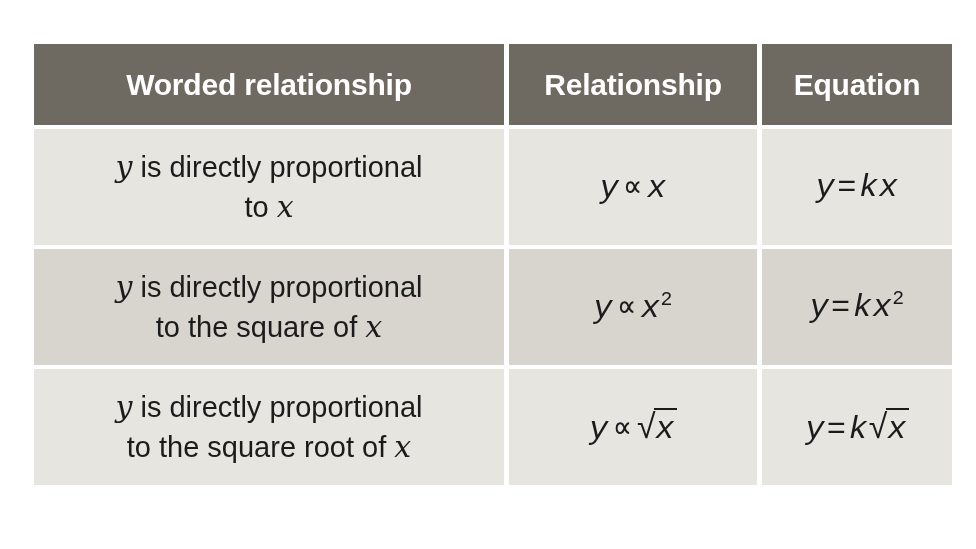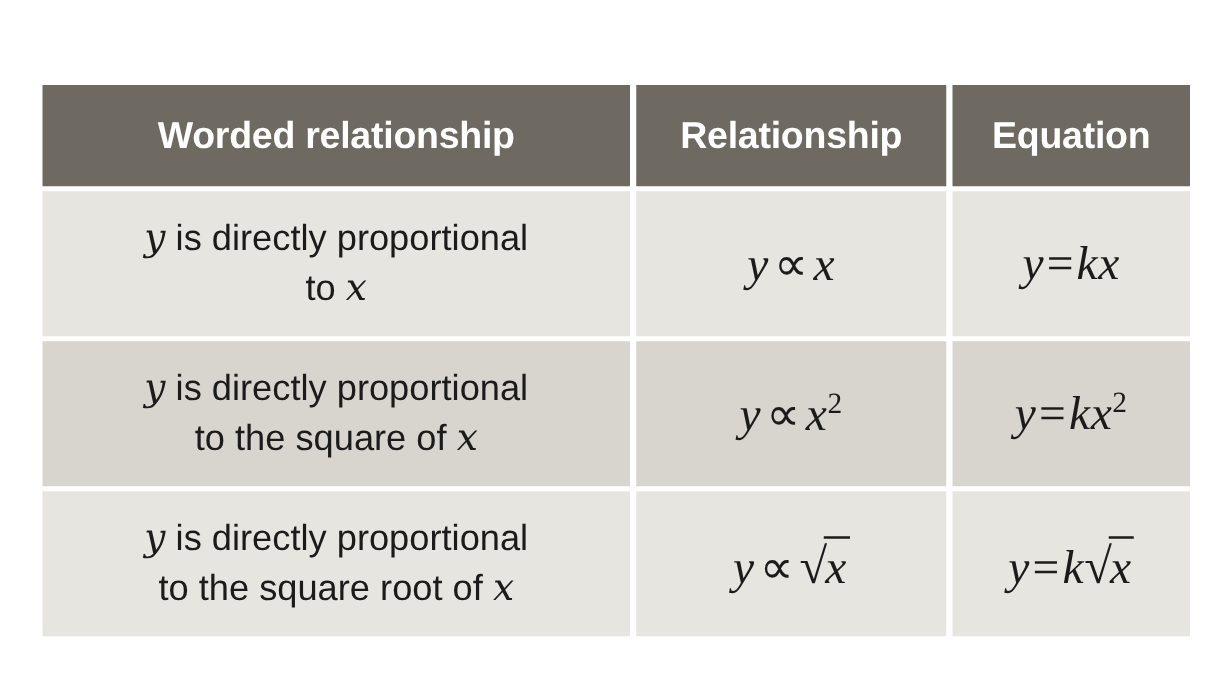--- a/index.html
+++ b/index.html
@@ -10,21 +10,21 @@
   body {
     width: 976px;
     height: 549px;
     font-family: "Liberation Sans", sans-serif;
     overflow: hidden;
   }
 
   .table-wrap {
     position: absolute;
     left: 34px;
-    top: 68px;
+    top: 44px;
     width: 908px;
   }
 
   table.rel-table {
     border-collapse: separate;
     border-spacing: 5px 4px;
     margin: -4px -5px;
     table-layout: fixed;
     width: 918px;
   }
@@ -67,23 +67,23 @@
   .math {
     font-family: "DejaVu Serif", "Liberation Serif", serif;
     font-style: italic;
     font-size: 31px;
     white-space: nowrap;
   }
 
   .worded .math { font-size: 30px; }
 
   .eqn {
-    font-family: Liberation Serif, serif;
+    font-family: Liberation Mono, monospace;
     font-style: italic;
-    font-size: 38px;
+    font-size: 32px;
     white-space: nowrap;
     letter-spacing: 0.5px;
   }
   .eqn .op {
     font-style: normal;
     padding: 0 2px;
   }
   .prop .op { padding: 0 4px; }
 
   .sup {

